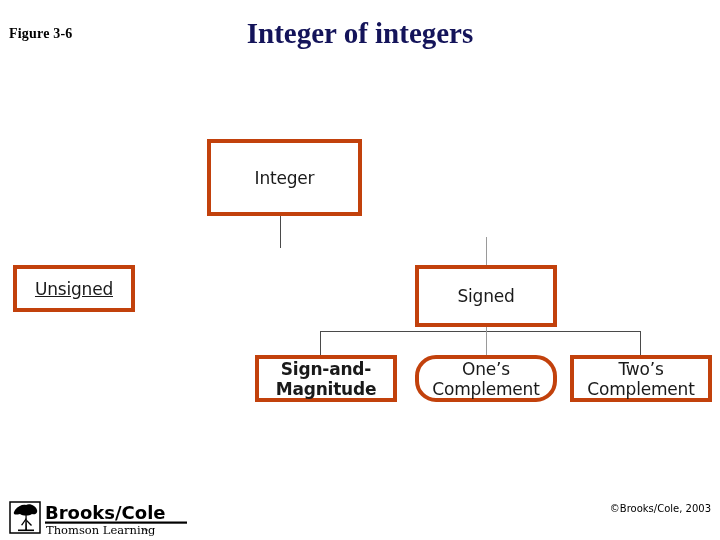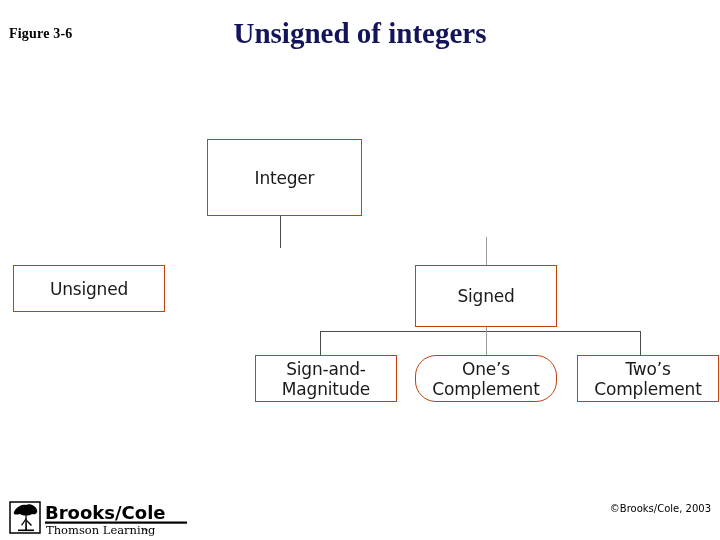--- a/index.html
+++ b/index.html
@@ -49,21 +49,21 @@
     left: 0;
     top: 0;
     width: 720px;
     height: 470px;
   }
 
   .node {
     position: absolute;
     box-sizing: border-box;
     background: #ffffff;
-    border: 1px solid #c2410c;
+    border: 4px solid #c2410c;
     color: #1a1a1a;
     display: flex;
     align-items: center;
     justify-content: center;
     text-align: center;
     font-family: "DejaVu Sans", sans-serif;
     font-size: 17px;
     line-height: 20px;
     letter-spacing: -0.2px;
   }
@@ -107,54 +107,54 @@
     color: #000000;
     white-space: nowrap;
     letter-spacing: 0px;
   }
 </style>
 </head>
 <body style="background: rgb(255, 255, 255);">
 
 <div id="figure-label">Figure 3-6</div>
 
-<div id="slide-title" style="color: rgb(20, 20, 90);">Unsigned of integers</div>
+<div id="slide-title" style="color: rgb(20, 20, 90);">Integer of integers</div>
 
 <div id="diagram">
 
   <div class="conn v dark" style="left:280px; top:216px; height:32px;"></div>
   <div class="conn v" style="left:486px; top:237px; height:28px;"></div>
 
   <div class="conn v" style="left:486px; top:313px; height:19px;"></div>
   <div class="conn h dark" style="left:320px; top:331px; width:321px;"></div>
   <div class="conn v dark" style="left:320px; top:331px; height:24px;"></div>
   <div class="conn v" style="left:486px; top:331px; height:24px;"></div>
   <div class="conn v dark" style="left:640px; top:331px; height:24px;"></div>
 
   <div class="node" style="left:207px; top:139px; width:155px; height:77px;">
     <span class="label"><span>Integer</span><br></span>
   </div>
 
-  <div class="node" style="left:13px; top:265px; width:152px; height:47px;">
+  <div class="node" style="left:13px; top:265px; width:122px; height:47px;text-decoration:underline;">
     <span class="label">Unsigned</span>
   </div>
 
   <div class="node" style="left:415px; top:265px; width:142px; height:62px;">
     <span class="label">Signed</span>
   </div>
 
-  <div class="node" style="left:255px; top:355px; width:142px; height:47px;">
+  <div class="node" style="left:255px; top:355px; width:142px; height:47px;font-weight:bold;">
     <span class="label"><span>Sign-and-</span><br><span>Magnitude</span></span>
   </div>
 
   <div class="node" style="left:415px; top:355px; width:142px; height:47px;border-radius:21px;">
     <span class="label"><span>One’s</span><br><span>Complement</span></span>
   </div>
 
-  <div class="node" style="left:570px; top:355px; width:142px; height:47px;margin-left:7px;">
+  <div class="node" style="left:570px; top:355px; width:142px; height:47px;">
     <span class="label"><span>Two’s</span><br><span>Complement</span></span>
   </div>
 
 </div>
 
 <div id="brand-logo">
   <svg width="180" height="38" viewBox="0 0 180 38" xmlns="http://www.w3.org/2000/svg">
 
     <g>
       <rect x="1" y="2" width="30" height="31" fill="#ffffff" stroke="#000000" stroke-width="1.5"></rect>

